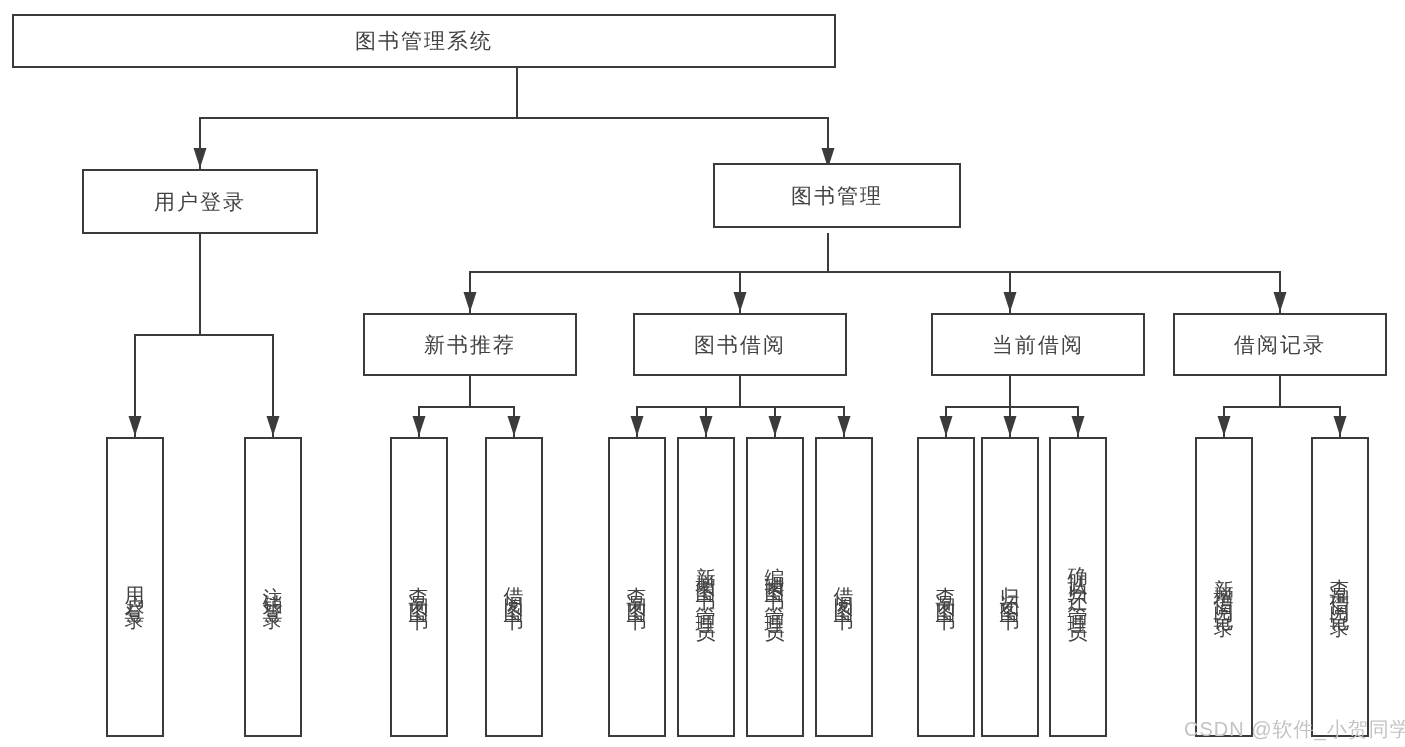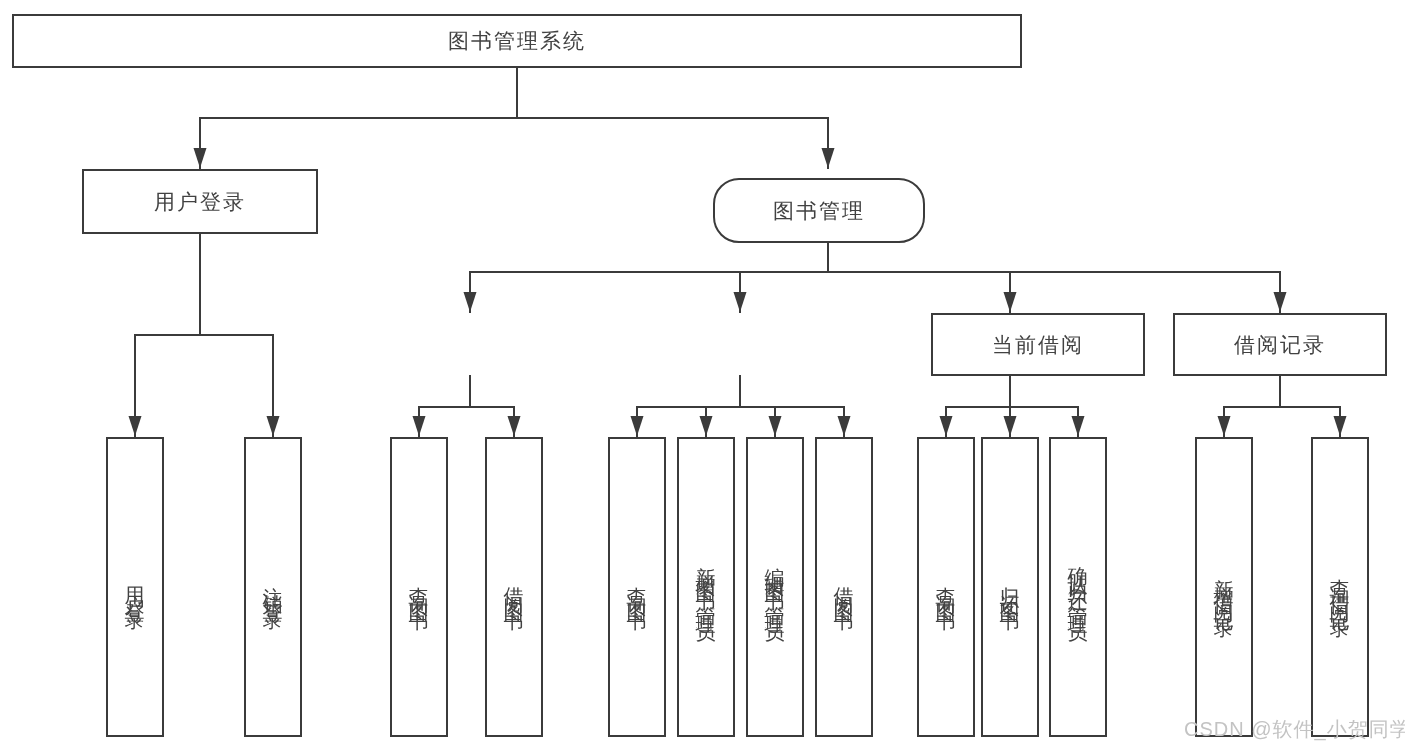--- a/index.html
+++ b/index.html
@@ -87,25 +87,27 @@
       <line x1="946" y1="407" x2="946" y2="436" marker-end="url(#ah)"></line>
       <line x1="1010" y1="407" x2="1010" y2="436" marker-end="url(#ah)"></line>
       <line x1="1078" y1="407" x2="1078" y2="436" marker-end="url(#ah)"></line>
 
       <path d="M1280,376 V407 M1224,407 H1340"></path>
       <line x1="1224" y1="407" x2="1224" y2="436" marker-end="url(#ah)"></line>
       <line x1="1340" y1="407" x2="1340" y2="436" marker-end="url(#ah)"></line>
     </g>
   </svg>
 
-  <div class="box" style="left:12px; top:14px; width:1010px; height:54px;">图书管理系统</div>
+  <div class="box" style="left:12px; top:14px; width:824px; height:54px;">图书管理系统</div>
 
   <div class="box" style="left:82px; top:169px; width:236px; height:65px;">用户登录</div>
-  <div class="box" style="left:713px; top:178px; width:212px; height:65px;border-radius:26px;">图书管理</div>
+  <div class="box" style="left:713px; top:163px; width:248px; height:65px;">图书管理</div>
 
+  <div class="box" style="left:363px; top:313px; width:214px; height:63px;">新书推荐</div>
+  <div class="box" style="left:633px; top:313px; width:214px; height:63px;">图书借阅</div>
   <div class="box" style="left:903px; top:313px; width:214px; height:63px;margin-left:28px;">当前借阅</div>
   <div class="box" style="left:1173px; top:313px; width:214px; height:63px;">借阅记录</div>
 
   <div class="box leaf" style="left:106px; top:437px; width:58px; height:300px;">用户登录</div>
   <div class="box leaf" style="left:244px; top:437px; width:58px; height:300px;">注销登录</div>
 
   <div class="box leaf" style="left:390px; top:437px; width:58px; height:300px;">查询图书</div>
   <div class="box leaf" style="left:485px; top:437px; width:58px; height:300px;">借阅图书</div>
 
   <div class="box leaf" style="left:608px; top:437px; width:58px; height:300px;">查询图书</div>

